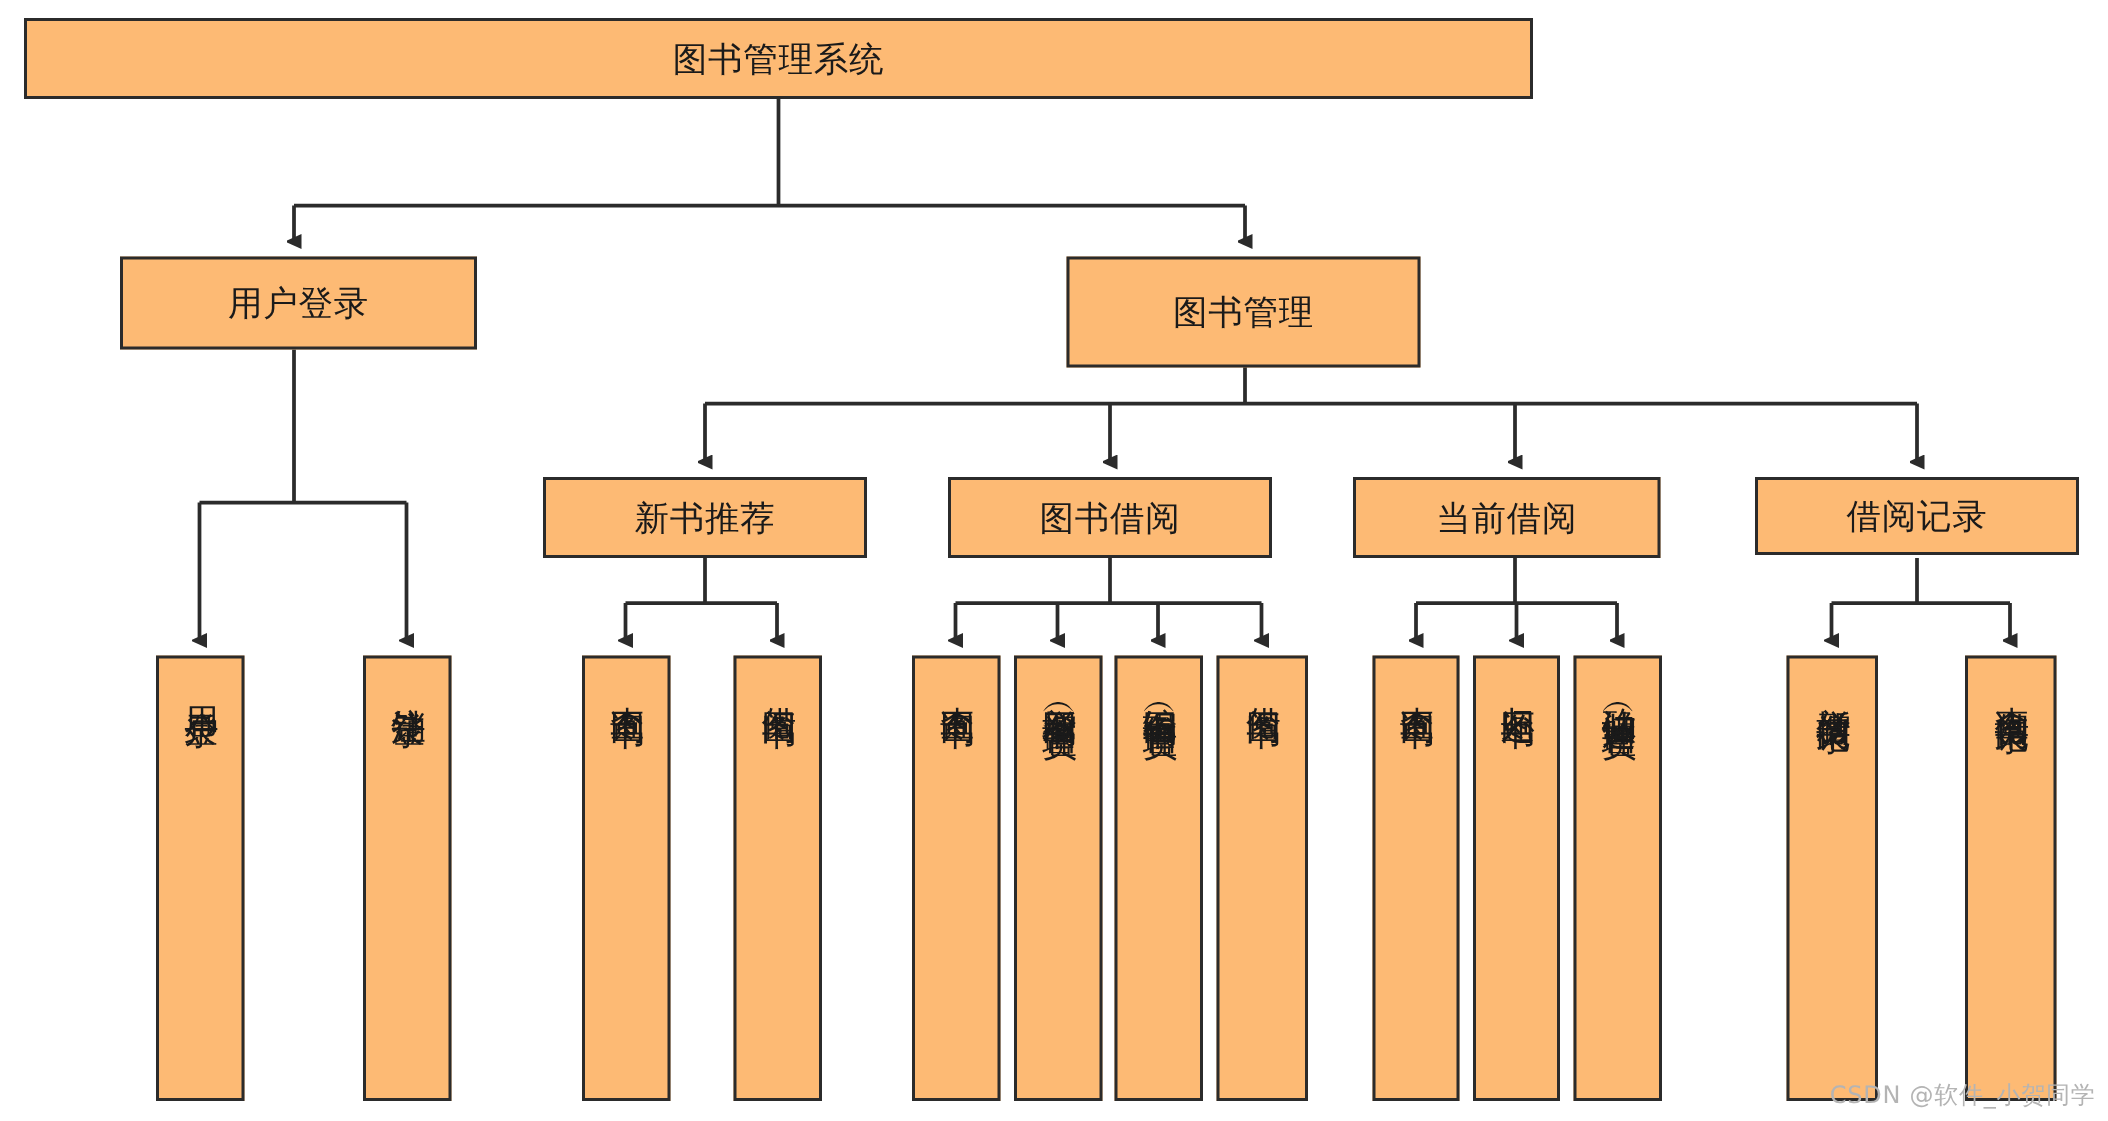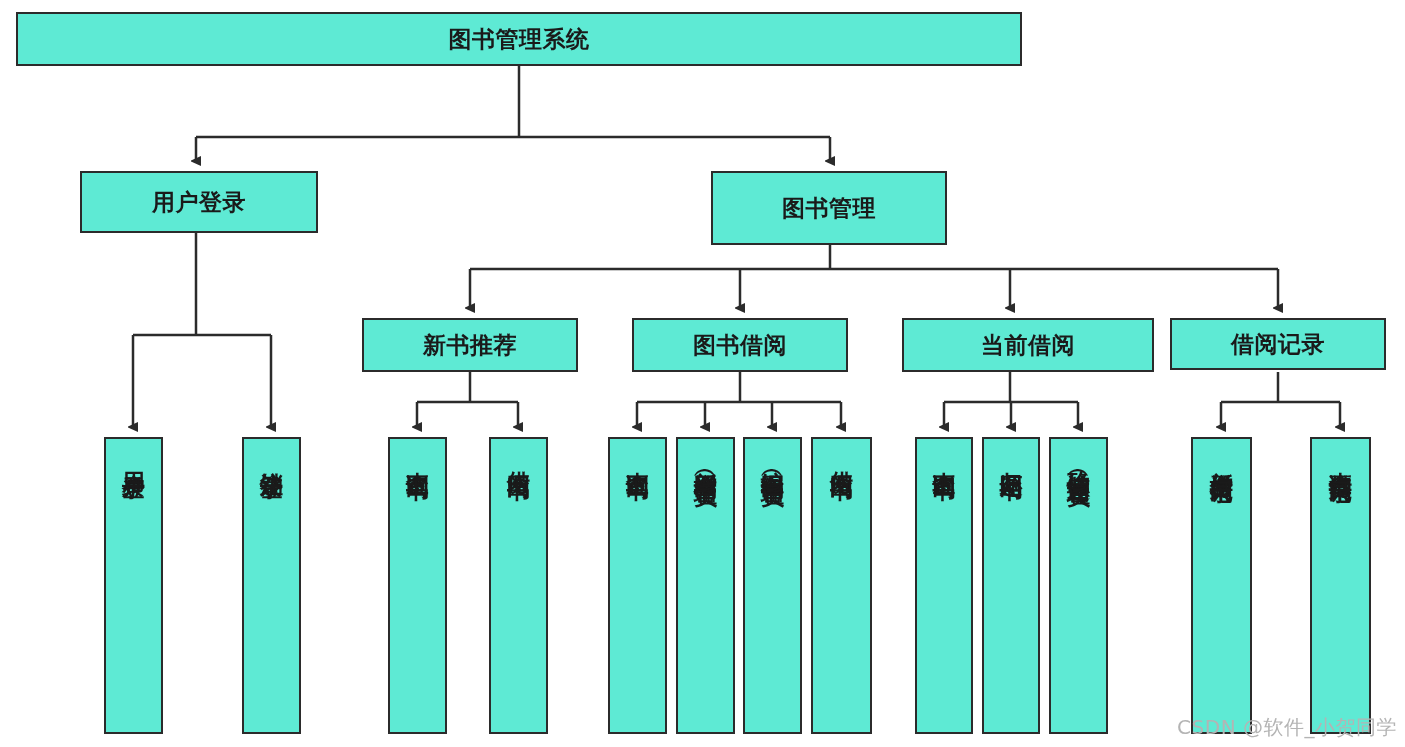--- a/index.html
+++ b/index.html
@@ -21,27 +21,26 @@
     position: absolute;
     left: 0;
     top: 0;
     width: 1405px;
     height: 747px;
   }
   .node {
     position: absolute;
     box-sizing: border-box;
     border: 2.5px solid #2b2b2b;
-    background: #5eead4;
+    background: #fdba74;
     display: flex;
     align-items: center;
     justify-content: center;
     color: #1a1a1a;
     z-index: 2;
-    font-weight: bold;
   }
   .node.h {
     font-size: 23px;
     letter-spacing: 0.5px;
   }
   .node.v {
     align-items: flex-start;
     justify-content: center;
     padding-top: 14px;
   }
@@ -50,21 +49,21 @@
     text-orientation: upright;
     font-size: 23px;
     line-height: 1.08;
     letter-spacing: 2px;
     white-space: nowrap;
   }
   .watermark {
     position: absolute;
     right: 8px;
     bottom: 6px;
-    font-size: 20px;
+    font-size: 16px;
     color: #b4b4b4;
     z-index: 3;
     letter-spacing: 0.5px;
     white-space: nowrap;
   }
 </style>
 </head>
 <body>
 
 <div id="canvas">
@@ -129,21 +128,21 @@
   <div class="node h" style="left:711px; top:171px; width:236px; height:74px;">
     <span>图书管理</span>
   </div>
 
   <div class="node h" style="left:632px; top:318px; width:216px; height:54px;">
     <span>图书借阅</span>
   </div>
   <div class="node h" style="left:362px; top:318px; width:216px; height:54px;">
     <span>新书推荐</span>
   </div>
-  <div class="node h" style="left:902px; top:318px; width:252px; height:54px;">
+  <div class="node h" style="left:902px; top:318px; width:205px; height:54px;">
     <span>当前借阅</span>
   </div>
   <div class="node h" style="left:1170px; top:318px; width:216px; height:52px;">
     <span>借阅记录</span>
   </div>
 
   <div class="node v" style="left:104px; top:437px; width:59px; height:297px;">
     <span class="vtext">用户登录</span>
   </div>
   <div class="node v" style="left:242px; top:437px; width:59px; height:297px;">

